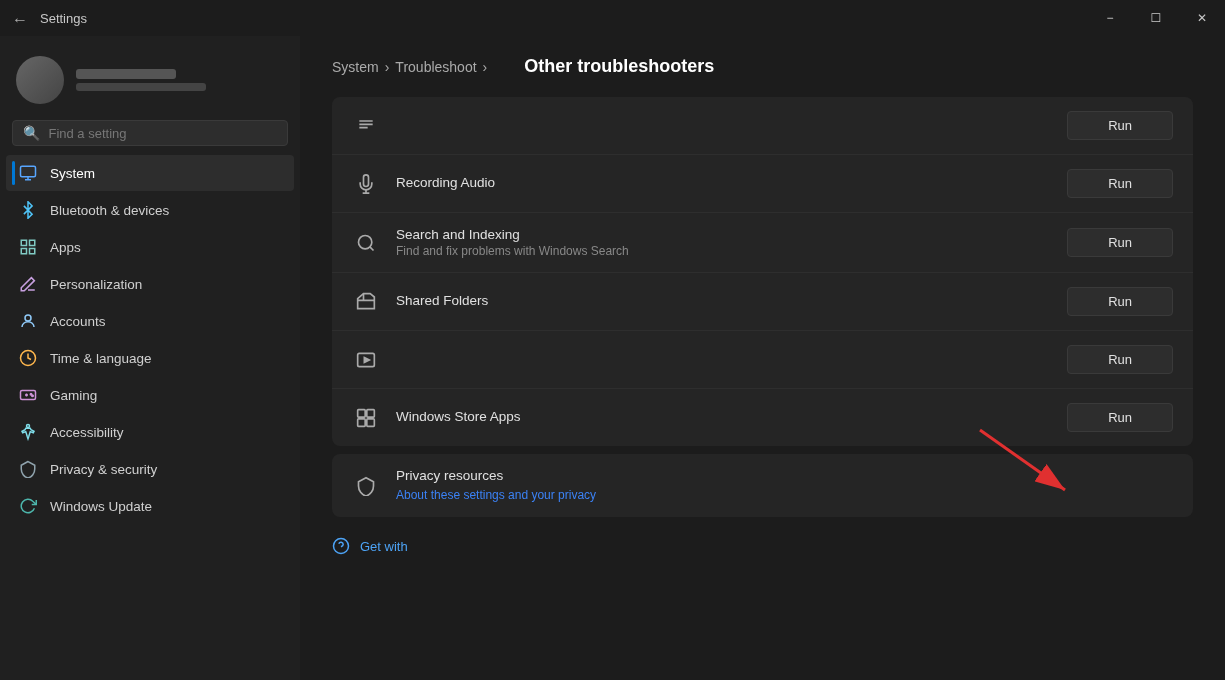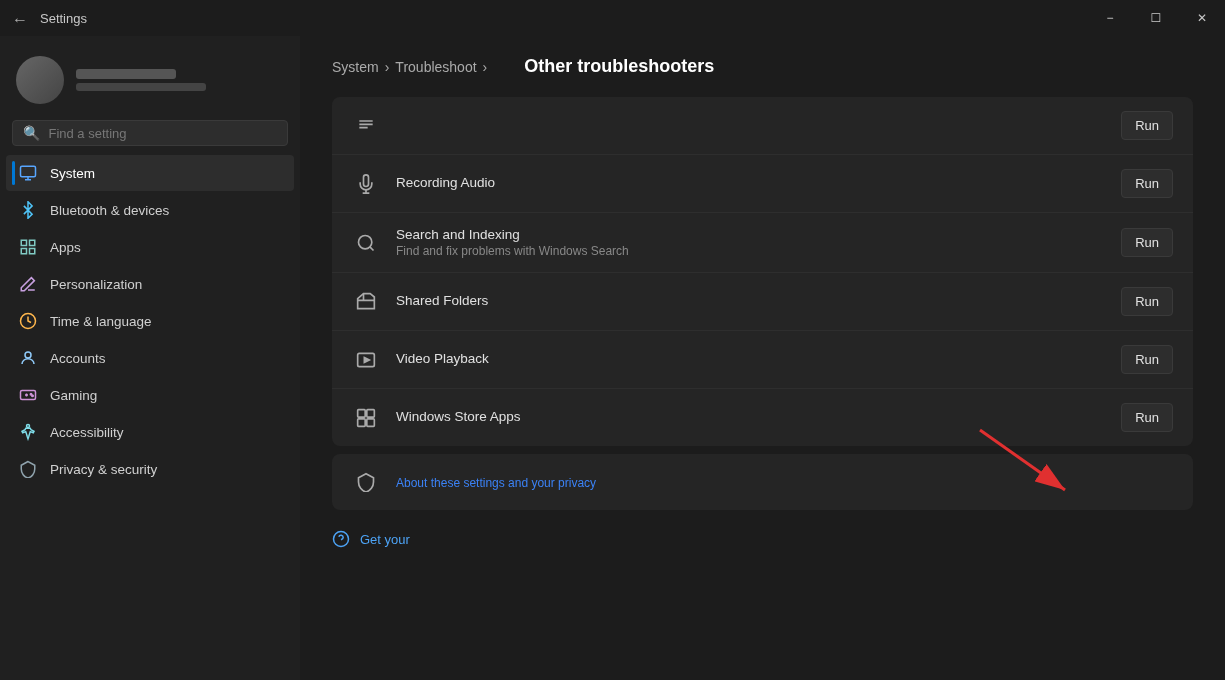--- a/index.html
+++ b/index.html
@@ -217,21 +217,21 @@
       font-size: 12px;
       color: #888;
     }
     .ts-action {
       margin-left: auto;
     }
     .run-btn {
       background: #2d2d2d;
       border: 1px solid #3a3a3a;
       color: #e0e0e0;
-      padding: 6px 13px;
+      padding: 6px 40px;
       border-radius: 4px;
       font-size: 13px;
       cursor: pointer;
       white-space: nowrap;
     }
 
     
     .arrow-container {
       position: relative;
     }
@@ -342,35 +342,35 @@
     <span class="nav-icon">
             <svg width="18" height="18" viewBox="0 0 24 24" fill="none" stroke="#c8a0e0" stroke-width="2">
               <path d="M12 20h9"></path>
               <path d="M16.5 3.5l4 4L7 21H3v-4L16.5 3.5z"></path>
             </svg>
           </span>
     <span>Personalization</span>
   </div>
         <div class="nav-item">
     <span class="nav-icon">
+            <svg width="18" height="18" viewBox="0 0 24 24" fill="none" stroke="#90caf9" stroke-width="2">
+              <circle cx="12" cy="8" r="4"></circle>
+              <path d="M4 20c0-4 3.6-7 8-7s8 3 8 7"></path>
+            </svg>
+          </span>
+    <span>Accounts</span>
+  </div>
+        <div class="nav-item">
+    <span class="nav-icon">
             <svg width="18" height="18" viewBox="0 0 24 24" fill="none" stroke="#ffb74d" stroke-width="2">
               <circle cx="12" cy="12" r="10"></circle>
               <polyline points="12 6 12 12 16 14"></polyline>
             </svg>
           </span>
     <span>Time &amp; language</span>
-  </div>
-        <div class="nav-item">
-    <span class="nav-icon">
-            <svg width="18" height="18" viewBox="0 0 24 24" fill="none" stroke="#90caf9" stroke-width="2">
-              <circle cx="12" cy="8" r="4"></circle>
-              <path d="M4 20c0-4 3.6-7 8-7s8 3 8 7"></path>
-            </svg>
-          </span>
-    <span>Accounts</span>
   </div>
         <div class="nav-item">
     <span class="nav-icon">
             <svg width="18" height="18" viewBox="0 0 24 24" fill="none" stroke="#ce93d8" stroke-width="2">
               <rect x="2" y="6" width="20" height="12" rx="2"></rect>
               <line x1="8" y1="12" x2="12" y2="12"></line>
               <line x1="10" y1="10" x2="10" y2="14"></line>
               <circle cx="16" cy="11" r="1" fill="#ce93d8"></circle>
               <circle cx="18" cy="13" r="1" fill="#ce93d8"></circle>
             </svg>
@@ -386,20 +386,29 @@
           </span>
     <span>Accessibility</span>
   </div>
         <div class="nav-item">
     <span class="nav-icon">
             <svg width="18" height="18" viewBox="0 0 24 24" fill="none" stroke="#90a4ae" stroke-width="2">
               <path d="M12 2L3 7v5c0 5.5 3.8 10.7 9 12 5.2-1.3 9-6.5 9-12V7L12 2z"></path>
             </svg>
           </span>
     <span>Privacy &amp; security</span>
+  </div>
+        <div class="nav-item">
+    <span class="nav-icon">
+            <svg width="18" height="18" viewBox="0 0 24 24" fill="none" stroke="#4db6ac" stroke-width="2">
+              <polyline points="23 4 23 10 17 10"></polyline>
+              <path d="M20.49 15a9 9 0 1 1-2.12-9.36L23 10"></path>
+            </svg>
+          </span>
+    <span>Windows Update</span>
   </div>
       </nav>
   </div>
 
   <div class="content">
 
     <div class="breadcrumb">
       <span class="breadcrumb-link" id="bc-0">System</span>
       <span class="breadcrumb-sep">›</span>
       <span class="breadcrumb-link" id="bc-1">Troubleshoot</span>
@@ -469,24 +478,20 @@
       <button class="run-btn">Run</button>
     </div>
   </div>
         <div class="troubleshooter-item">
     <div class="ts-icon">
             <svg width="20" height="20" viewBox="0 0 24 24" fill="none" stroke="#aaa" stroke-width="2">
               <rect x="2" y="4" width="20" height="16" rx="2"></rect>
               <polygon points="10 9 16 12 10 15 10 9" fill="#aaa"></polygon>
             </svg>
           </div>
-    <div class="ts-info">
-      <div class="ts-title">Video Playback</div>
-
-    </div>
     <div class="ts-action">
       <button class="run-btn">Run</button>
     </div>
   </div>
         <div class="troubleshooter-item arrow-container">
     <div class="ts-icon">
             <svg width="20" height="20" viewBox="0 0 24 24" fill="none" stroke="#aaa" stroke-width="2">
               <rect x="2" y="2" width="9" height="9" rx="1"></rect>
               <rect x="13" y="2" width="9" height="9" rx="1"></rect>
               <rect x="2" y="13" width="9" height="9" rx="1"></rect>
@@ -504,32 +509,33 @@
       </div>
 
     <div class="troubleshooter-list" style="margin-top:8px;">
       <div class="privacy-item">
         <div class="privacy-icon">
           <svg width="20" height="20" viewBox="0 0 24 24" fill="none" stroke="#aaa" stroke-width="2">
             <path d="M12 2L3 7v5c0 5.5 3.8 10.7 9 12 5.2-1.3 9-6.5 9-12V7L12 2z"></path>
           </svg>
         </div>
         <div class="ts-info">
+          <div class="ts-title">Privacy resources</div>
           <a class="privacy-link" href="#">About these settings and your privacy</a>
         </div>
       </div>
     </div>
 
     <div class="get-help">
       <svg width="18" height="18" viewBox="0 0 24 24" fill="none" stroke="#4da3f5" stroke-width="2">
         <circle cx="12" cy="12" r="10"></circle>
         <path d="M9.09 9a3 3 0 0 1 5.83 1c0 2-3 3-3 3"></path>
         <line x1="12" y1="17" x2="12.01" y2="17"></line>
       </svg>
-      <span>Get your</span>
+      <span>Get with</span>
     </div>
   </div>
 </div>
 
 <svg id="red-arrow-svg" style="position:fixed;pointer-events:none;top:0;left:0;width:1225px;height:680px;">
   <defs>
     <marker id="arrowhead" markerWidth="10" markerHeight="7" refX="10" refY="3.5" orient="auto">
       <polygon points="0 0, 10 3.5, 0 7" fill="#e03030"></polygon>
     </marker>
   </defs>

